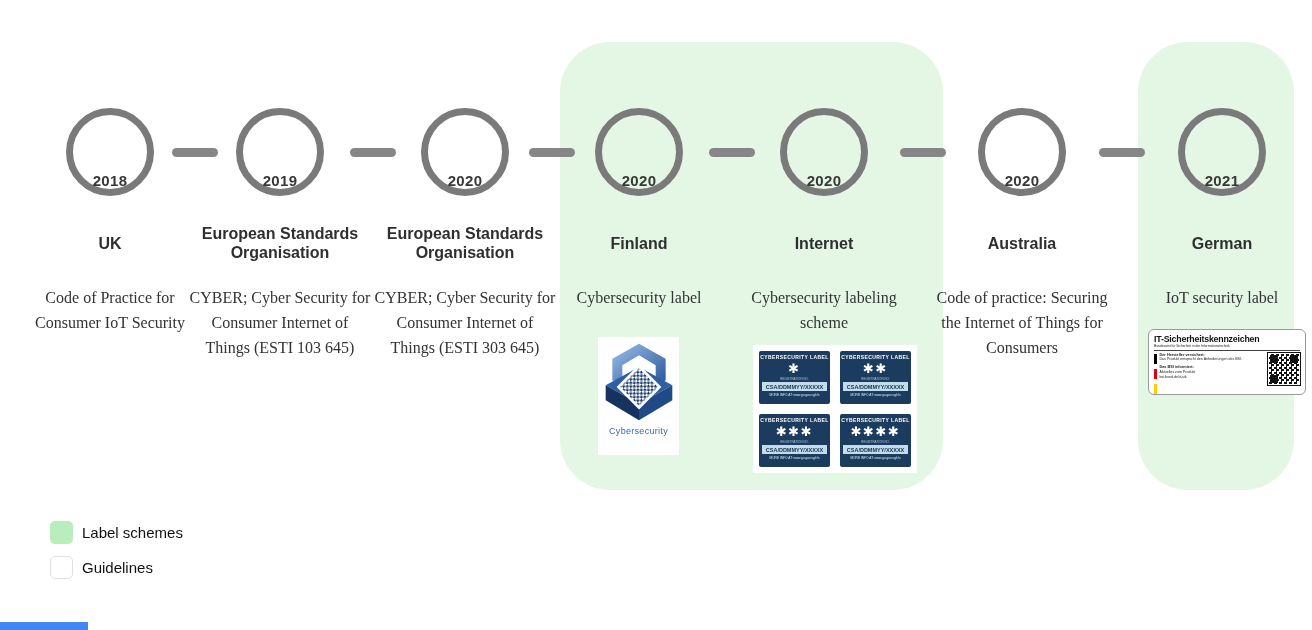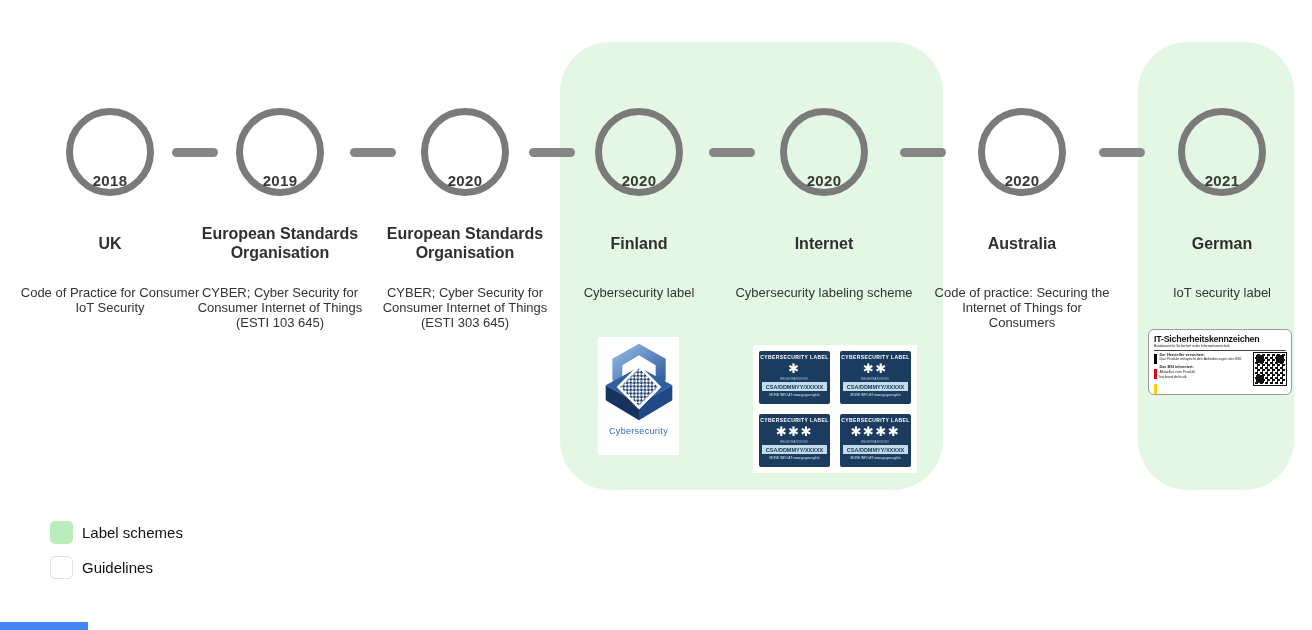--- a/index.html
+++ b/index.html
@@ -21,21 +21,21 @@
   
   .connector{position:absolute;top:148px;width:46px;height:9px;background:#868686;border-radius:5px;}
   .c1{left:172px}.c2{left:350px}.c3{left:529px}.c4{left:709px}.c5{left:900px}.c6{left:1099px}
 
   
   .col{position:absolute;top:218px;width:184px;text-align:center;}
   .col1{left:18px}.col2{left:188px}.col3{left:373px}.col4{left:547px}
   .col5{left:732px}.col6{left:930px}.col7{left:1130px}
   .name{height:50px;display:flex;align-items:center;justify-content:center;
         font-weight:bold;font-size:16px;line-height:19px;color:#2f2f2f;}
-  .desc{margin-top:17px;font-size:13px;line-height:15px;color:#333;}
+  .desc{margin-top:17px;font-size:16px;line-height:25px;color:#333;font-family:Liberation Serif, serif;}
 
   
   .fin-card{position:absolute;left:598px;top:337px;width:81px;height:118px;background:#fff;
             display:flex;flex-direction:column;align-items:center;justify-content:flex-start;padding-top:6px;box-sizing:border-box;}
   .fin-caption{margin-top:5px;font-size:9px;color:#2f6db5;letter-spacing:.3px;}
 
   
   .sg-card{position:absolute;left:753px;top:345px;width:164px;height:128px;background:#fff;
            box-sizing:border-box;padding:6px;display:grid;grid-template-columns:1fr 1fr;
            grid-template-rows:1fr 1fr;gap:10px;}
@@ -43,21 +43,21 @@
             align-items:center;padding:3px 2px 2px;box-sizing:border-box;overflow:hidden;}
   .sg-header{font-size:5px;font-weight:bold;letter-spacing:.4px;white-space:nowrap;}
   .sg-stars{font-size:13px;line-height:15px;letter-spacing:1.5px;margin-top:1px;
             font-family:"DejaVu Sans",sans-serif;}
   .sg-regcap{font-size:3px;color:#a9c3d8;margin-top:1px;white-space:nowrap;}
   .sg-band{background:#c3dcec;color:#12314f;font-weight:bold;font-size:5.5px;width:96%;
            text-align:center;padding:1.5px 0;margin-top:1px;white-space:nowrap;}
   .sg-footer{font-size:3.2px;margin-top:2px;color:#dfe9f2;white-space:nowrap;}
 
   
-  .de-card{position:absolute;left:1148px;top:329px;width:144px;height:66px;background:#fff;
+  .de-card{position:absolute;left:1148px;top:329px;width:158px;height:66px;background:#fff;
            border:1px solid #9a9a9a;border-radius:6px;box-sizing:border-box;padding:4px 5px 3px;color:#111;}
   .de-title{font-size:8.8px;font-weight:bold;white-space:nowrap;letter-spacing:-.2px;}
   .de-sub{font-size:3.3px;color:#222;border-bottom:.5px solid #444;padding-bottom:1.5px;white-space:nowrap;}
   .de-body{display:flex;margin-top:2px;align-items:flex-start;}
   .de-flag{display:flex;flex-direction:column;gap:5px;margin-right:3px;margin-top:1px;}
   .de-flag span{width:2.5px;height:10px;display:block;}
   .fb-black{background:#000;}.fb-red{background:#e3000f;}.fb-gold{background:#ffce00;}
   .de-text{flex:1;font-size:3.6px;line-height:4.8px;color:#222;}
   .de-text .de-b{font-weight:bold;font-size:3.8px;}
   .de-text .mt{margin-top:3px;}

